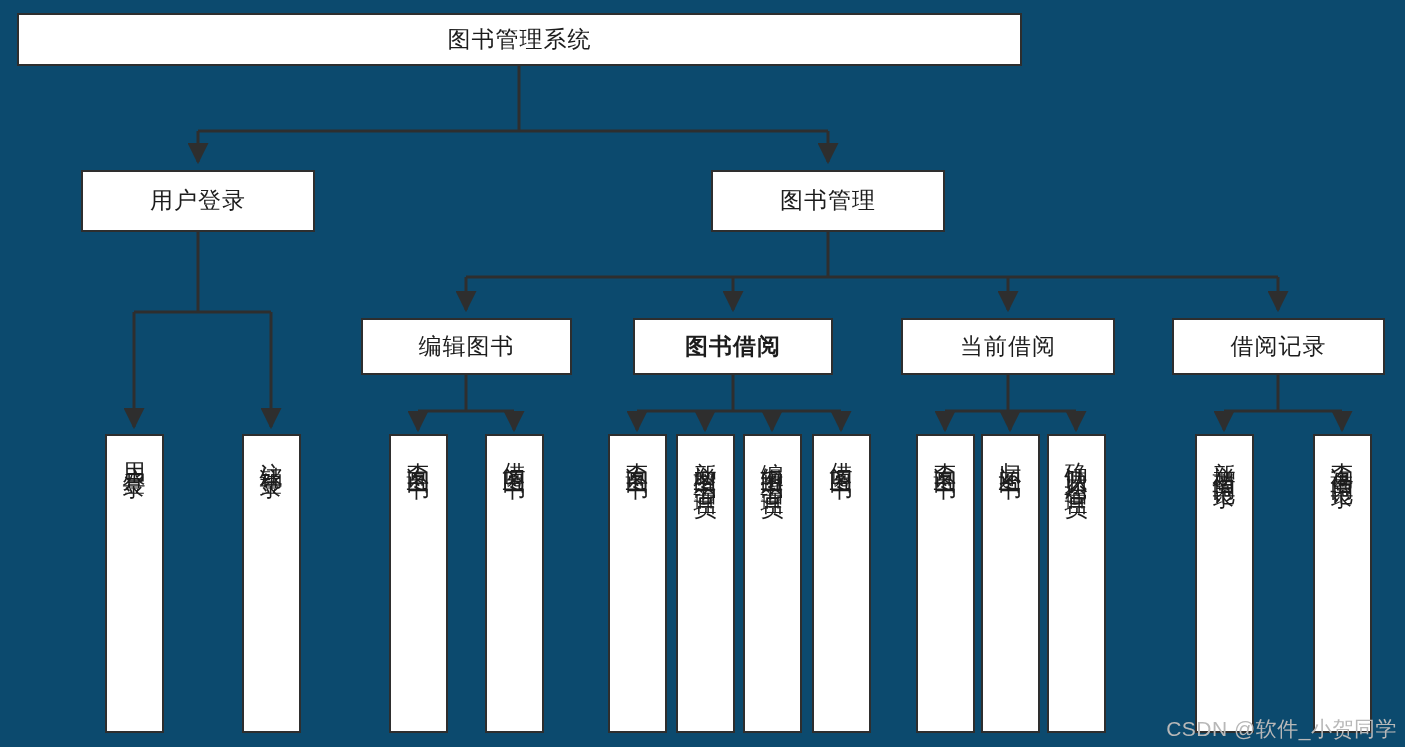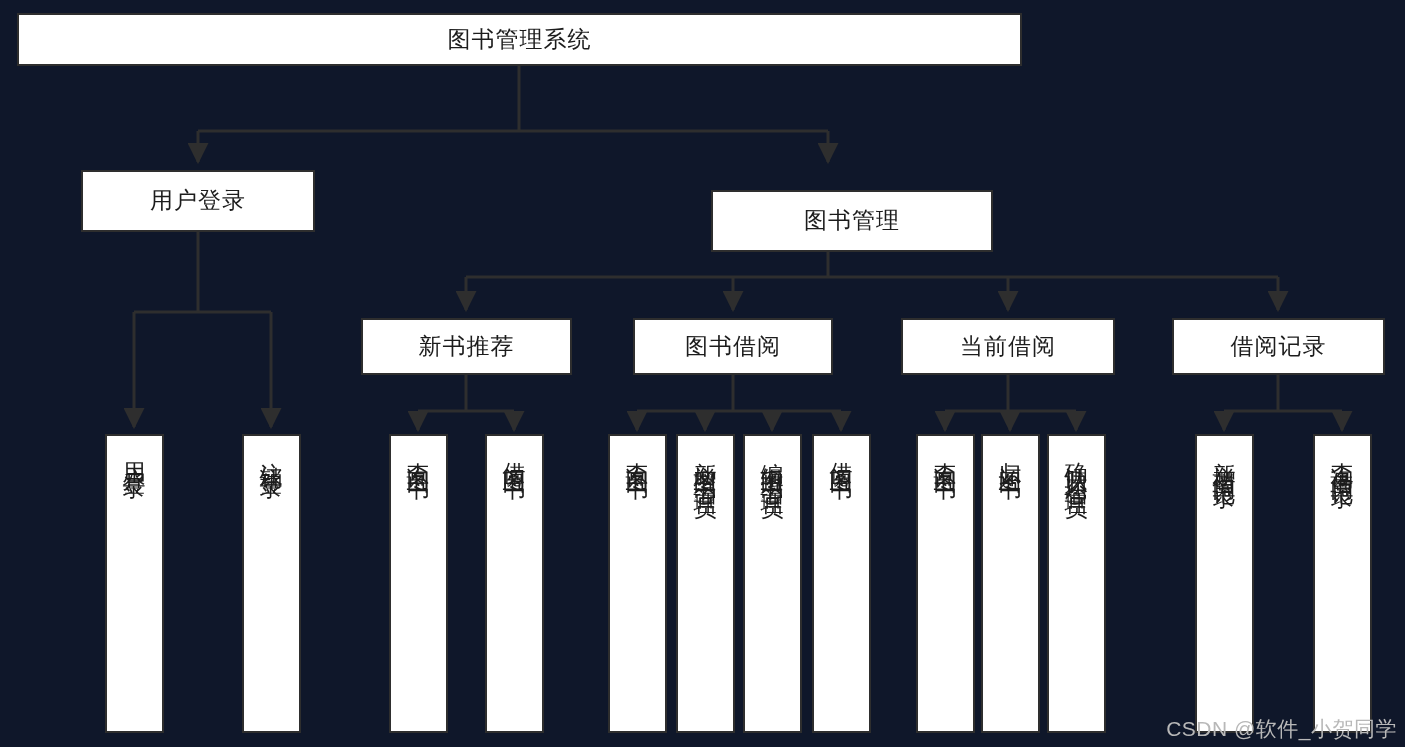--- a/index.html
+++ b/index.html
@@ -7,21 +7,21 @@
     padding: 0;
     background: #ffffff;
   }
   body {
     font-family: "Liberation Sans", "DejaVu Sans", sans-serif;
   }
   #canvas {
     position: relative;
     width: 1405px;
     height: 747px;
-    background: #0f172a;
+    background: #0c4a6e;
     overflow: hidden;
   }
   #connectors {
     position: absolute;
     left: 0;
     top: 0;
     width: 1405px;
     height: 747px;
     pointer-events: none;
   }
@@ -120,24 +120,24 @@
       <path d="M 1278 375 L 1278 411"></path>
       <path d="M 1224 411 L 1342 411"></path>
       <path d="M 1224 411 L 1224 430" marker-end="url(#arrow)"></path>
       <path d="M 1342 411 L 1342 430" marker-end="url(#arrow)"></path>
     </g>
   </svg>
 
   <div class="node node-root" style="left:17px; top:13px; width:1005px; height:53px;">图书管理系统</div>
 
   <div class="node node-h" style="left:81px; top:170px; width:234px; height:62px;">用户登录</div>
-  <div class="node node-h" style="left:711px; top:170px; width:282px; height:62px;margin-top:20px;">图书管理</div>
+  <div class="node node-h" style="left:711px; top:170px; width:234px; height:62px;">图书管理</div>
 
-  <div class="node node-h" style="left:361px; top:318px; width:211px; height:57px;">新书推荐</div>
-  <div class="node node-h" style="left:633px; top:318px; width:200px; height:57px;">图书借阅</div>
+  <div class="node node-h" style="left:361px; top:318px; width:211px; height:57px;">编辑图书</div>
+  <div class="node node-h" style="left:633px; top:318px; width:200px; height:57px;font-weight:bold;">图书借阅</div>
   <div class="node node-h" style="left:901px; top:318px; width:214px; height:57px;text-align:center;">当前借阅</div>
   <div class="node node-h" style="left:1172px; top:318px; width:213px; height:57px;">借阅记录</div>
 
   <div class="node node-v" style="left:105px; top:434px; width:59px; height:299px;">
     <span class="vlabel">用户登录</span>
   </div>
   <div class="node node-v" style="left:242px; top:434px; width:59px; height:299px;">
     <span class="vlabel">注销登录</span>
   </div>
 

